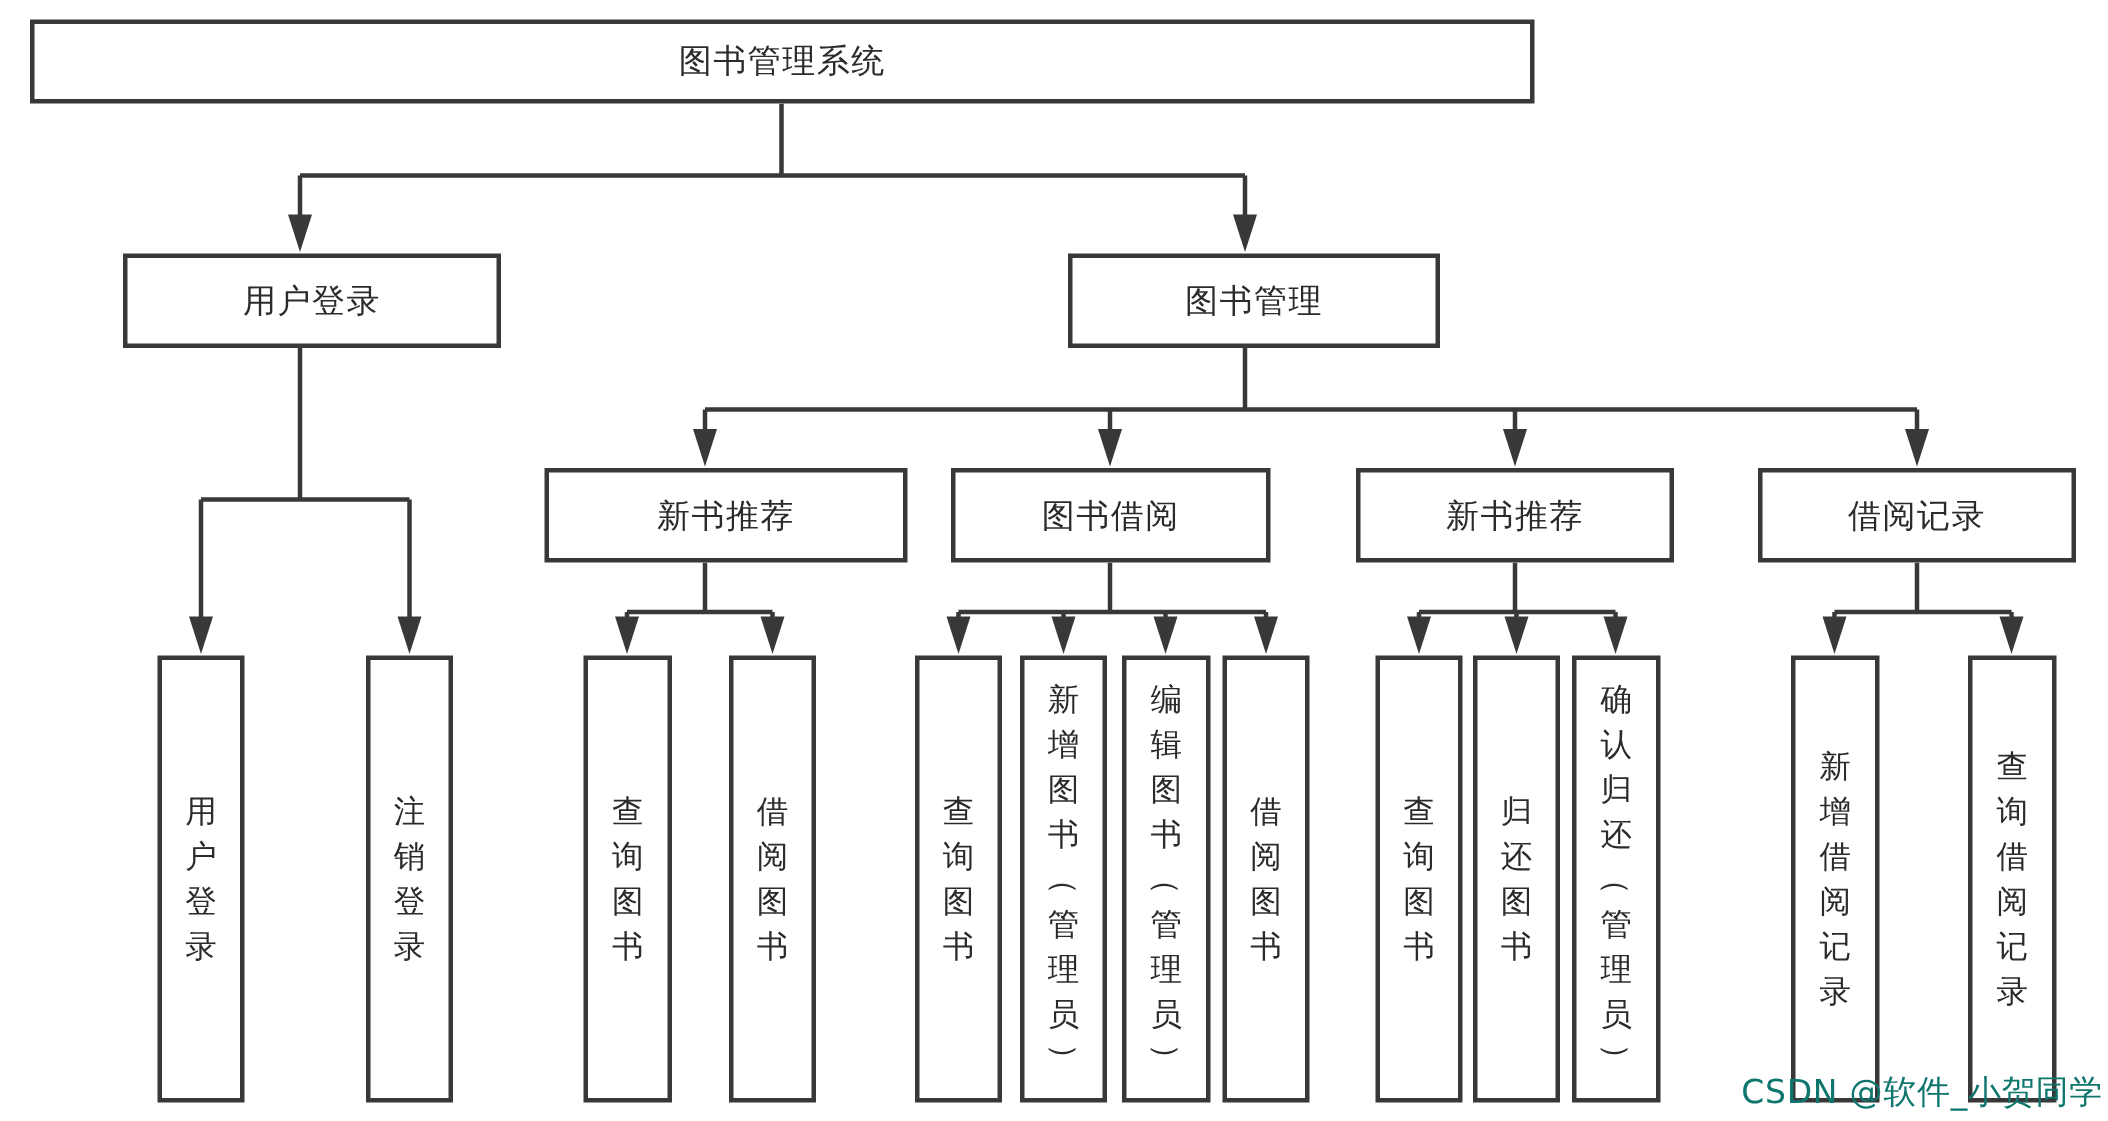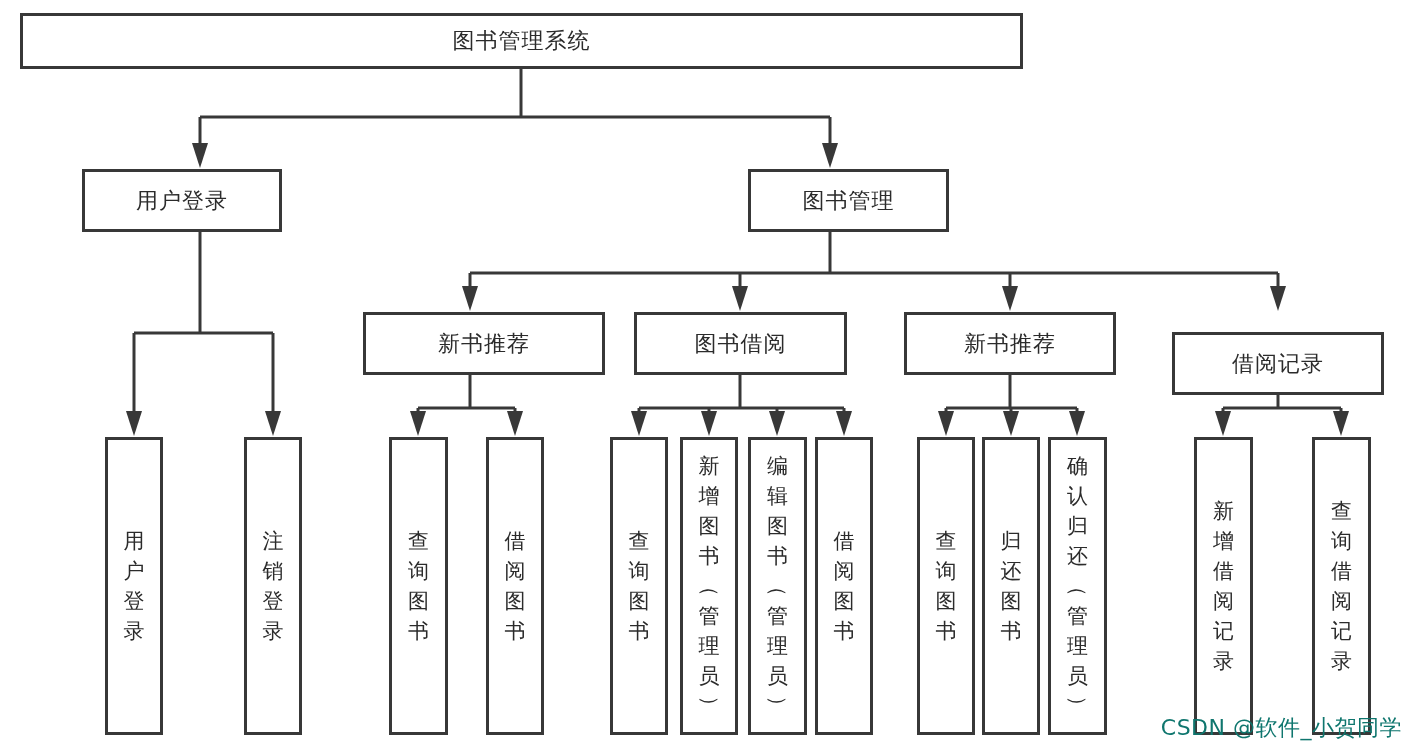--- a/index.html
+++ b/index.html
@@ -121,36 +121,36 @@
       <polygon points="1069,411 1085,411 1077,436" fill="#383838"></polygon>
       <line x1="1223" y1="408" x2="1223" y2="418" stroke="#383838" stroke-width="3"></line>
       <polygon points="1215,411 1231,411 1223,436" fill="#383838"></polygon>
       <line x1="1341" y1="408" x2="1341" y2="418" stroke="#383838" stroke-width="3"></line>
       <polygon points="1333,411 1349,411 1341,436" fill="#383838"></polygon>
     </svg>
   <div id="watermark">CSDN @软件_小贺同学</div>
 <div class="box h" style="left: 20px; top: 13px; width: 1003px; height: 56px;">
       <span class="label">图书管理系统</span>
     </div>
-    <div class="box h" style="left: 82px; top: 169px; width: 200px; height: 63px; font-family: Liberation Mono, monospace;">
+    <div class="box h" style="left: 82px; top: 169px; width: 252px; height: 63px; font-family: Liberation Mono, monospace;">
       <span class="label">用户登录</span>
     </div>
-    <div class="box h" style="left: 748px; top: 169px; width: 201px; height: 63px;">
+    <div class="box h" style="left: 712px; top: 169px; width: 248px; height: 63px;">
       <span class="label">图书管理</span>
     </div>
     <div class="box h" style="left: 363px; top: 312px; width: 242px; height: 63px;">
       <span class="label">新书推荐</span>
     </div>
     <div class="box h" style="left: 634px; top: 312px; width: 213px; height: 63px;">
       <span class="label">图书借阅</span>
     </div>
     <div class="box h" style="left: 904px; top: 312px; width: 212px; height: 63px;">
       <span class="label">新书推荐</span>
     </div>
-    <div class="box h" style="left: 1172px; top: 312px; width: 212px; height: 63px; margin-top: 20px;">
+    <div class="box h" style="left: 1172px; top: 312px; width: 212px; height: 63px;">
       <span class="label">借阅记录</span>
     </div>
     <div class="box v" style="left: 105px; top: 437px; width: 58px; height: 298px;">
       <span class="label">
         <span class="ch">用</span>
         <span class="ch">户</span>
         <span class="ch">登</span>
         <span class="ch">录</span>
       </span>
     </div>

